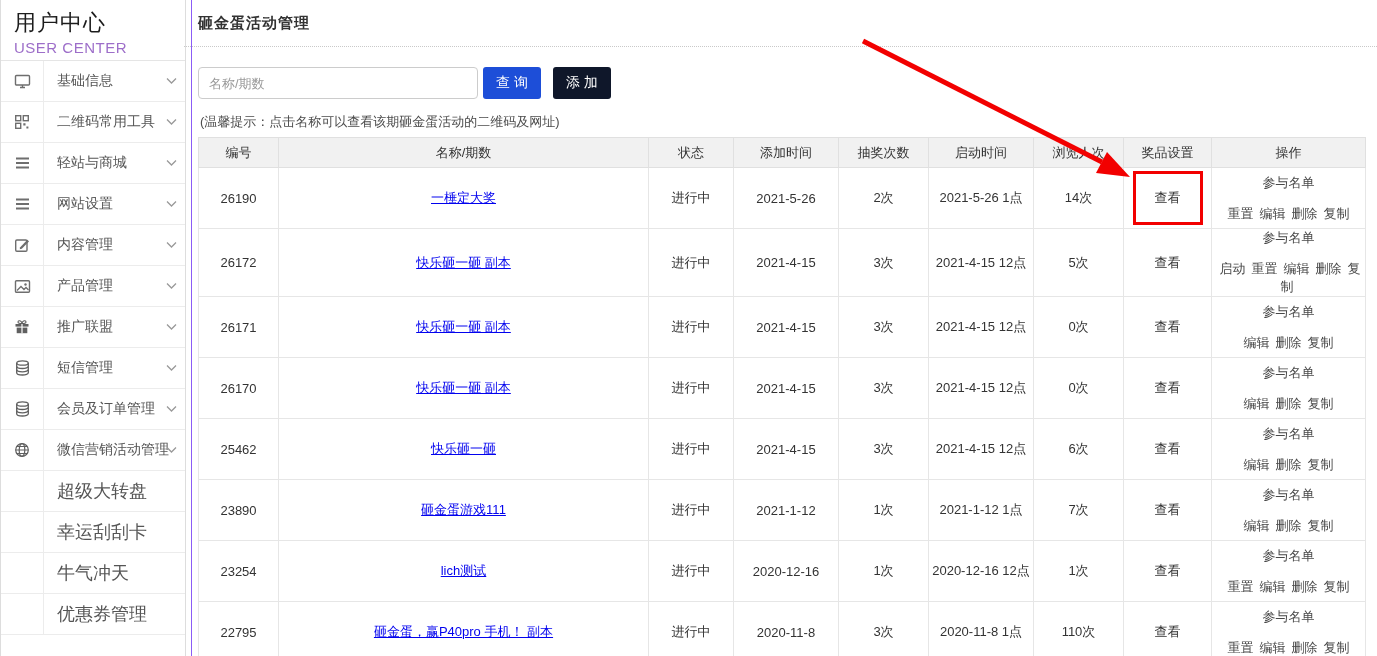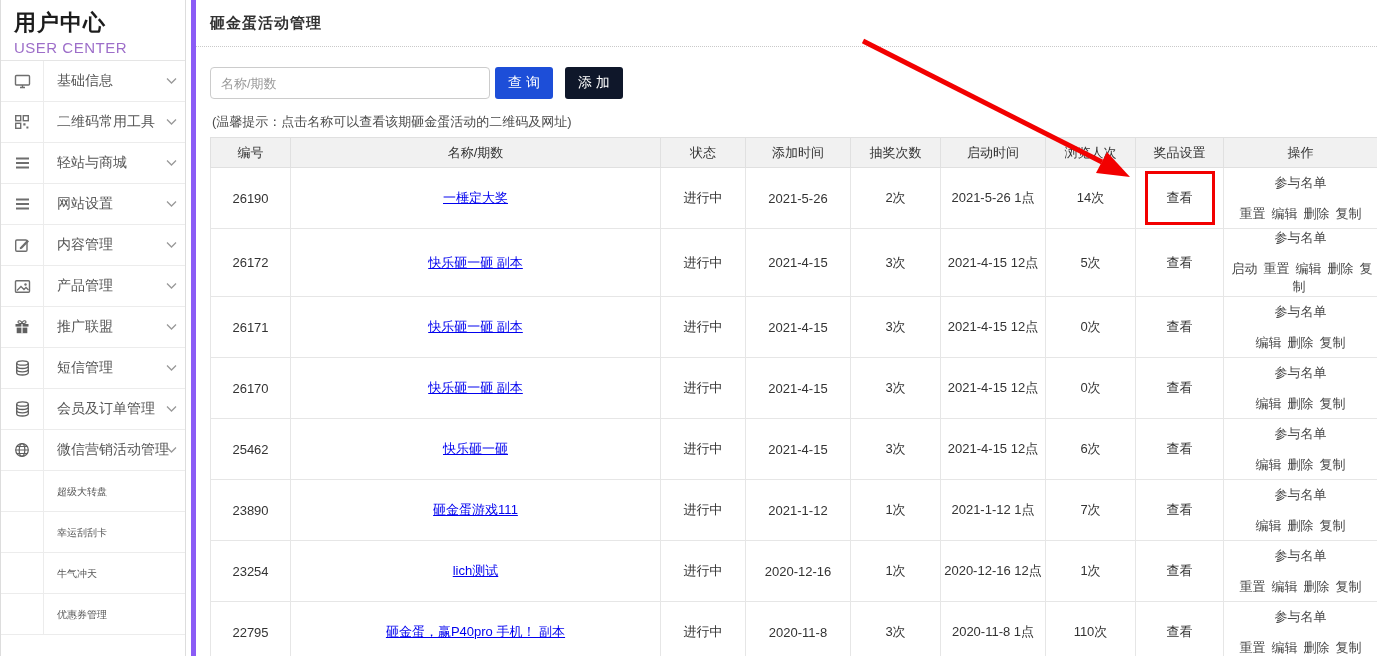--- a/index.html
+++ b/index.html
@@ -3,36 +3,36 @@
 <meta charset="utf-8">
 <style>
   * { box-sizing: border-box; margin: 0; padding: 0; }
   html,body { width:1377px; height:656px; overflow:hidden; background:#fff;
               font-family:"Liberation Sans","DejaVu Sans",sans-serif; position:relative; }
 
   
   .sidebar { position:absolute; left:0; top:0; width:186px; height:656px;
              background:#fff; border-left:1px solid #ddd; border-right:1px solid #ddd; }
   .logo { height:61px; padding:8px 0 0 13px; border-bottom:1px solid #e5e5e5; }
-  .logo-cn { font-size:22px; font-weight:bold; color:#1c1c1c; letter-spacing:1px; }
+  .logo-cn { font-size:22px; font-weight:normal; color:#1c1c1c; letter-spacing:1px; }
   .logo-en { font-size:15px; color:#9d6ec9; letter-spacing:.5px; margin-top:1px; }
   #side-menu { position:relative; }
   #side-menu::before { content:''; position:absolute; left:42px; top:0; bottom:0; width:1px;
                        background:#ececec; z-index:1; }
   .side-item { height:41px; display:flex; align-items:center; border-bottom:1px solid #ececec;
                position:relative; cursor:pointer; }
   .side-icon { width:42px; display:flex; justify-content:center; align-items:center; flex-shrink:0; }
   .side-label { padding-left:14px; font-size:14px; color:#555; white-space:nowrap; }
   .side-chevron { position:absolute; right:8px; top:50%; transform:translateY(-50%); line-height:0; }
-  .sub-item { height:41px; line-height:41px; padding-left:56px; font-size:10px; color:#555;
+  .sub-item { height:41px; line-height:41px; padding-left:56px; font-size:18px; color:#555;
               border-bottom:1px solid #ececec; cursor:pointer; }
 
   
   .main { position:absolute; left:191px; top:0; right:0; height:656px;
-          border-left:5px solid #8b5cf6; background:#fff; padding-left:14px; }
+          border-left:1px solid #8b5cf6; background:#fff; padding-left:6px; }
   .page-title-bar { height:47px; display:flex; align-items:center; border-bottom:1px dotted #c9c9c9;
                     margin-left:-14px; padding-left:14px; }
   .page-title-bar h1 { font-size:15px; font-weight:bold; color:#333; letter-spacing:1px; }
   .search-row { margin-top:20px; display:flex; align-items:center; }
   .search-input { width:280px; height:32px; border:1px solid #ccc; border-radius:4px;
                   padding:0 10px; font-size:13px; color:#333; outline:none;
                   font-family:"Liberation Sans","DejaVu Sans",sans-serif; }
   .search-input::placeholder { color:#999; }
   .btn { height:32px; padding:0 13px; border:none; border-radius:3px; color:#fff; font-size:14px;
          cursor:pointer; font-family:"Liberation Sans","DejaVu Sans",sans-serif; }

